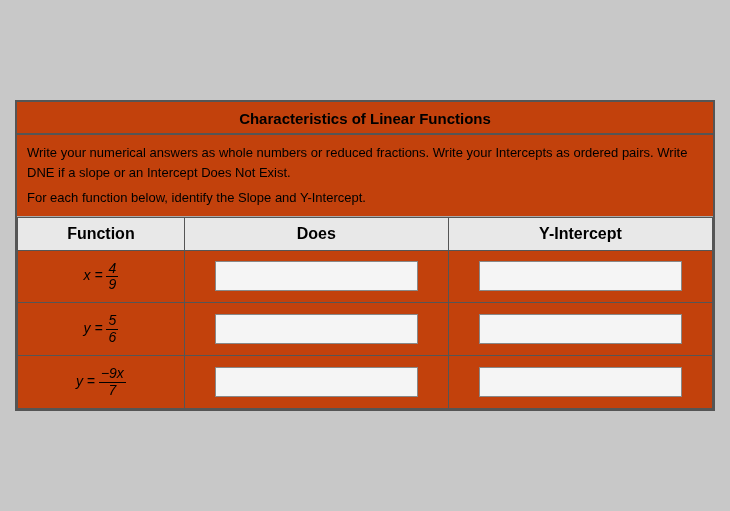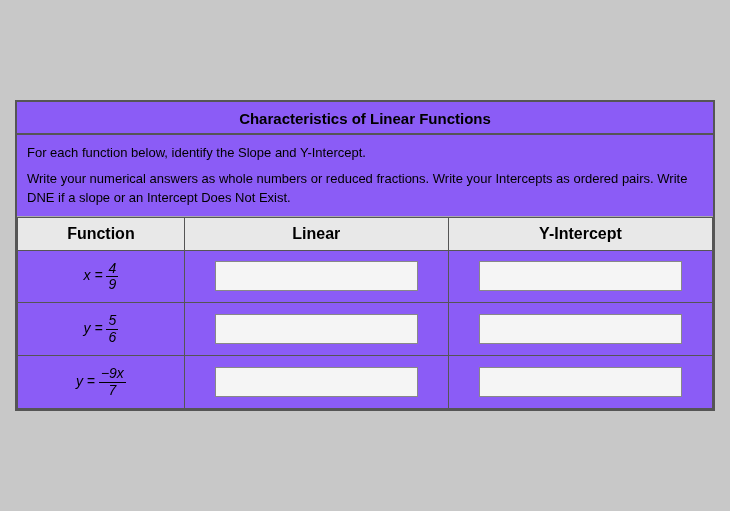--- a/index.html
+++ b/index.html
@@ -13,21 +13,21 @@
       display: flex;
       justify-content: center;
       align-items: center;
       width: 730px;
       height: 511px;
       font-family: Arial, sans-serif;
       font-size: 14px;
     }
 
     .worksheet {
-      background: #8b5cf6;
+      background: #c2410c;
       border: 2px solid #555;
       width: 700px;
       padding: 0;
     }
 
     .worksheet-title {
       text-align: center;
       font-weight: bold;
       font-size: 15px;
       padding: 8px 10px 6px;
@@ -112,29 +112,29 @@
       font-style: italic;
       font-size: 14px;
     }
   </style>
 </head>
 <body>
 
 <div class="worksheet">
   <div class="worksheet-title">Characteristics of Linear Functions</div>
   <div class="instructions">
+    <p>Write your numerical answers as whole numbers or reduced fractions. Write your Intercepts as ordered pairs. Write DNE if a slope or an Intercept Does Not Exist.</p>
     <p>For each function below, identify the Slope and Y-Intercept.</p>
-    <p>Write your numerical answers as whole numbers or reduced fractions. Write your Intercepts as ordered pairs. Write DNE if a slope or an Intercept Does Not Exist.</p>
   </div>
 
   <table>
     <thead>
       <tr>
         <th>Function</th>
-        <th>Linear</th>
+        <th>Does</th>
         <th>Y-Intercept</th>
       </tr>
     </thead>
     <tbody>
 
       <tr>
         <td class="function-cell">
           <span class="function-text">
             <i>x</i> = <span class="fraction">
               <span class="numerator">4</span>

